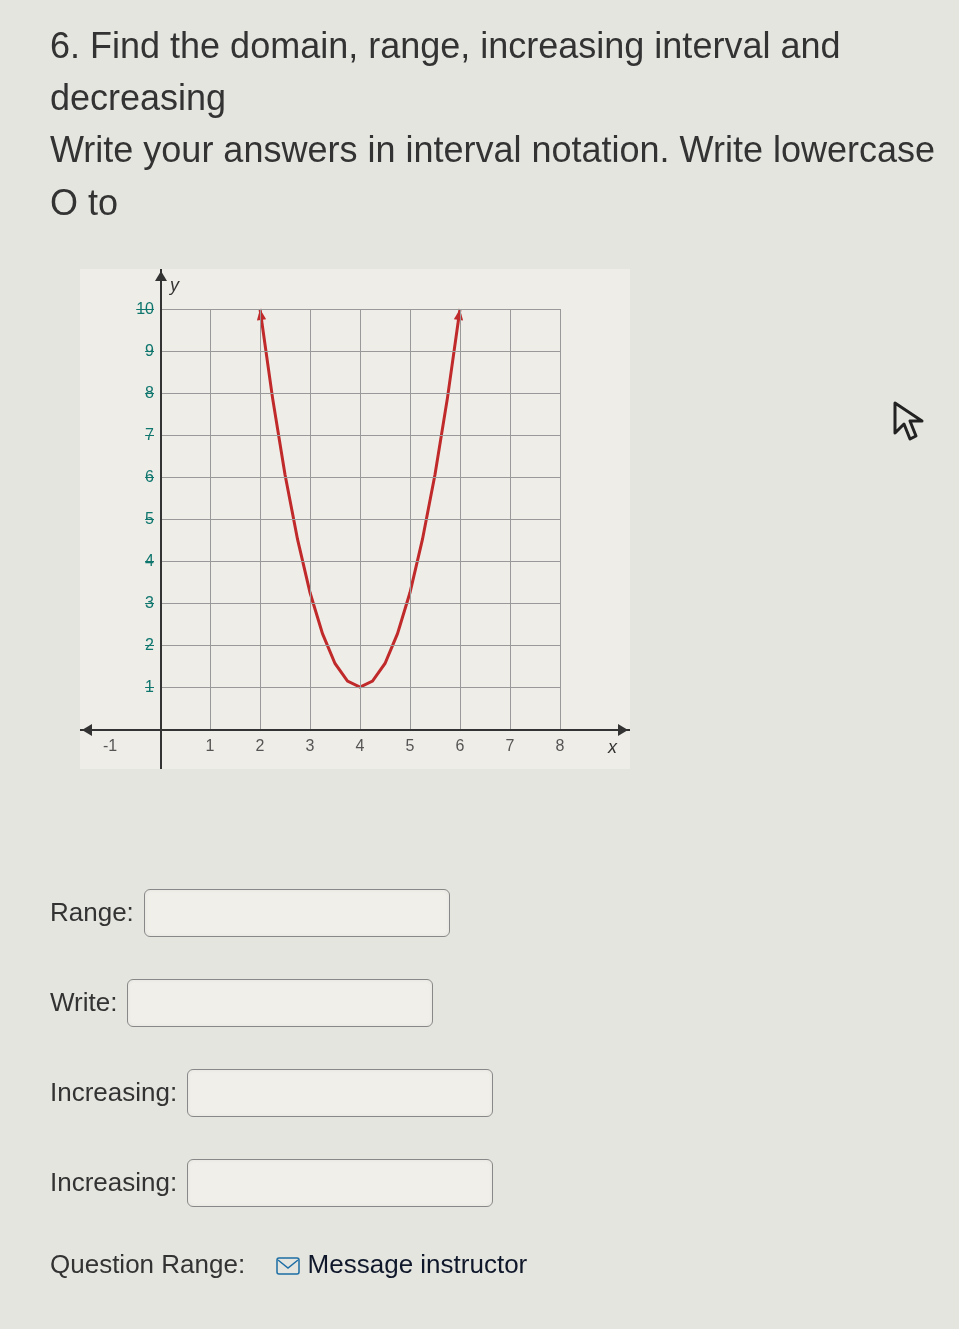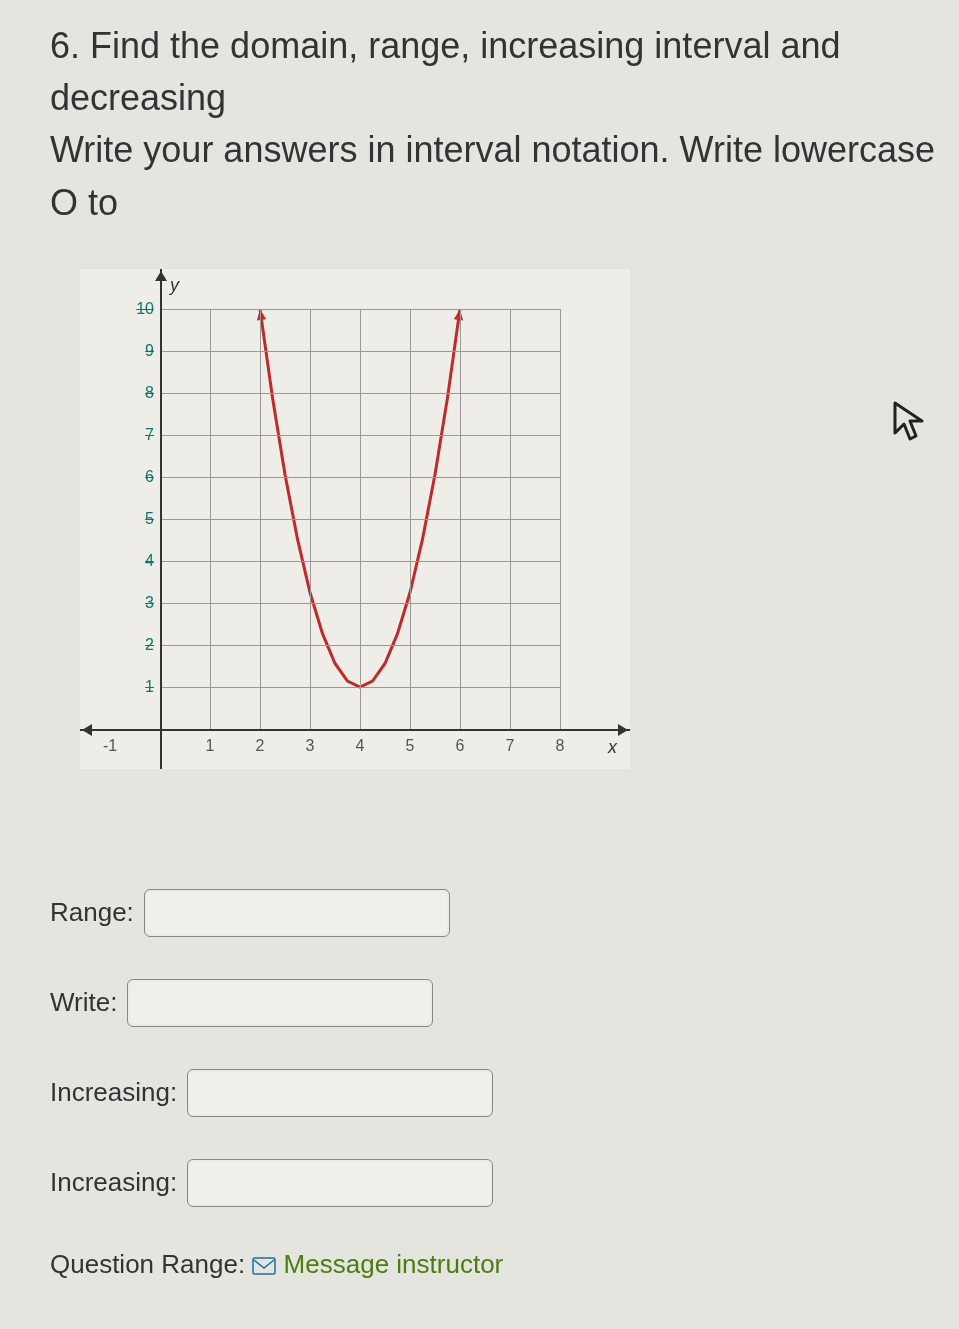--- a/index.html
+++ b/index.html
@@ -120,23 +120,23 @@
     background: #f0efe9;
     box-shadow: inset 0 0 4px rgba(0,0,0,0.05);
     padding: 4px 8px;
     font-size: 22px;
   }
   .help-row {
     font-size: 26px;
     margin-top: 20px;
   }
   .help-link {
-    color: #4d7c0f;
+    color: #0f172a;
     text-decoration: none;
-    margin-left: 0;
+    margin-left: 24px;
   }
   .mail-icon {
     display: inline-block;
     transform: translateY(2px);
   }
 </style>
 </head>
 <body>
 
 <div class="question-text">

